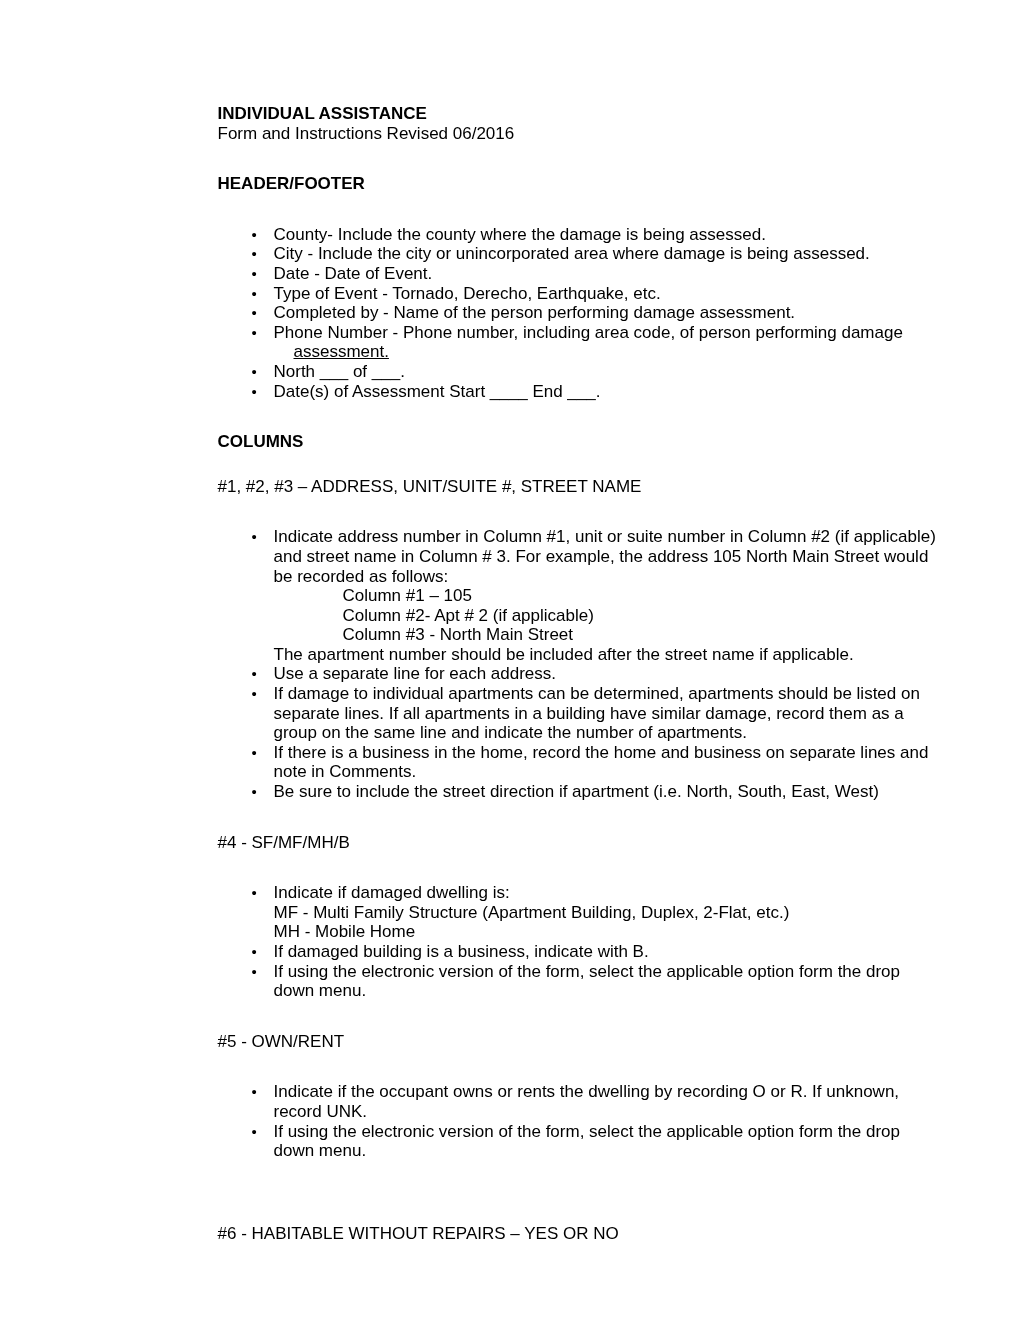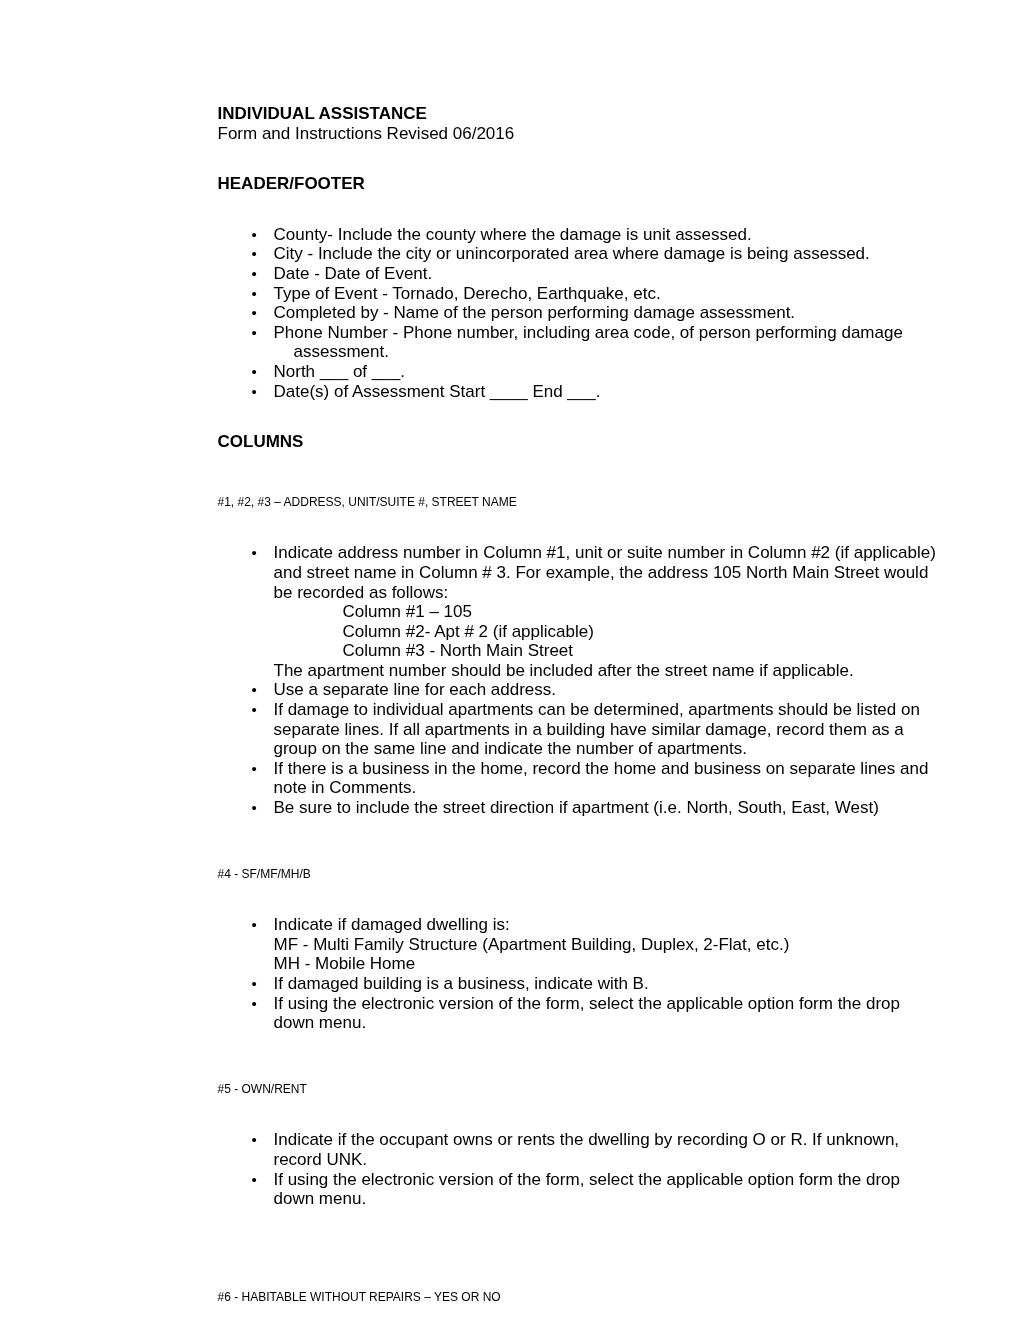--- a/index.html
+++ b/index.html
@@ -57,54 +57,54 @@
     line-height: 19.6px;
   }
   .bullet-text {
     display: block;
     white-space: normal;
   }
   
   .sub-indent {
     display: block;
     padding-left: 20px;
+    text-decoration: underline;
   }
   
   .tab-indent {
     display: block;
     padding-left: 69px;
   }
   .flush-sub {
     display: block;
   }
   .heading-line {
-    font-size: 12px;
-    line-height: 19.6px;
-    margin-top: 16px;
+    font-size: 17px;
+    line-height: 19.6px;
   }
 </style>
 </head>
 <body>
 
 <div class="page">
   <div class="content">
 
     <div class="line bold">INDIVIDUAL ASSISTANCE</div>
     <div class="line">Form and Instructions Revised 06/2016</div>
 
     <div class="spacer-lg"></div>
 
     <div class="line bold">HEADER/FOOTER</div>
 
     <div class="spacer-lg"></div>
 
     <ul class="bullets">
       <li class="bullet-item">
         <span class="bullet-glyph">•</span>
-        <span class="bullet-text">County- Include the county where the damage is unit assessed.</span>
+        <span class="bullet-text">County- Include the county where the damage is being assessed.</span>
       </li>
       <li class="bullet-item">
         <span class="bullet-glyph">•</span>
         <span class="bullet-text">City - Include the city or unincorporated area where damage is being assessed.</span>
       </li>
       <li class="bullet-item">
         <span class="bullet-glyph">•</span>
         <span class="bullet-text">Date - Date of Event.</span>
       </li>
       <li class="bullet-item">

